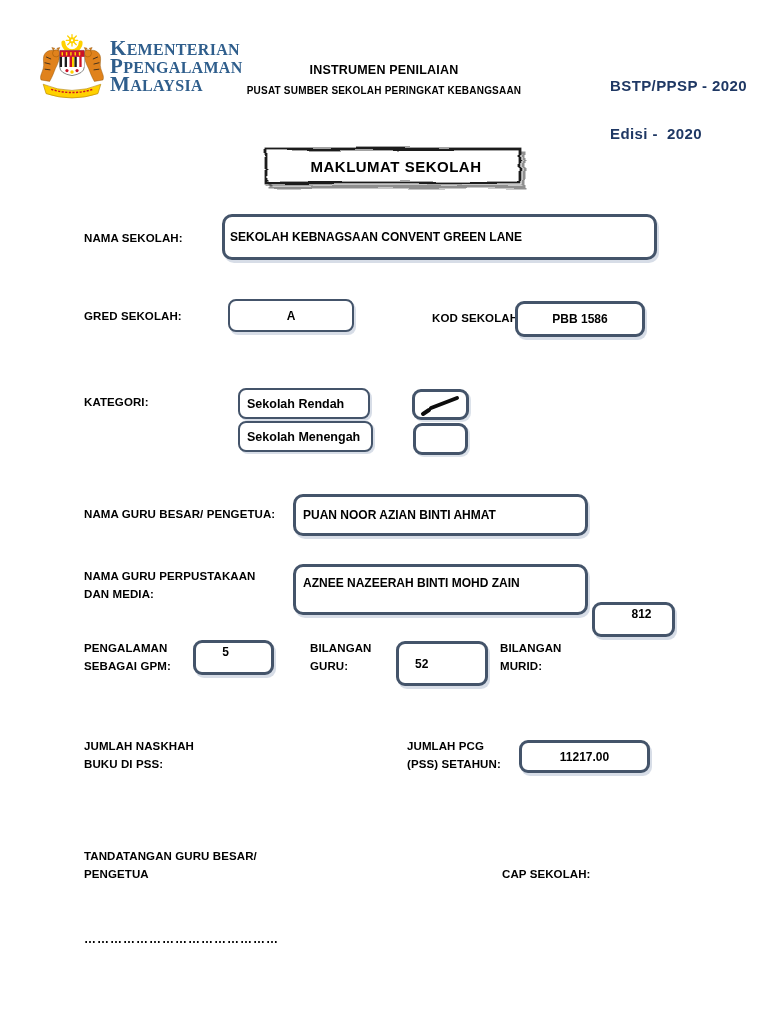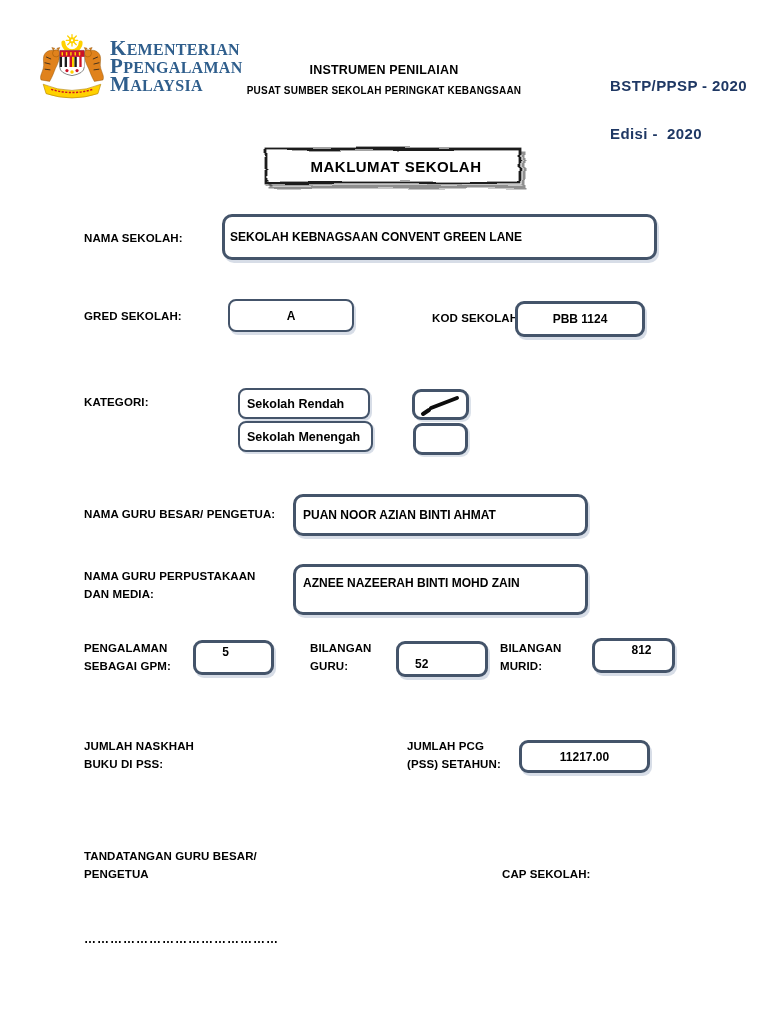--- a/index.html
+++ b/index.html
@@ -26,21 +26,21 @@
         font-weight:bold;font-size:12px;}
   .vbox.center{justify-content:center;}
   .vbox.padl{padding-left:5px;}
   .catbox{position:absolute;background:#fff;border:2.5px solid var(--box-border);border-radius:8px;
           box-shadow:2px 2px 0 rgba(140,158,186,.35);display:flex;align-items:center;
           font-weight:bold;font-size:12.5px;padding-left:7px;}
   .chkbox{position:absolute;background:#fff;border:3px solid var(--box-border);border-radius:9px;
           box-shadow:2px 2px 0 rgba(140,158,186,.3);}
   .chkbox svg{position:absolute;left:2px;top:1px;}
   .num-top{align-items:flex-start;padding-top:2px;}
-  .num-bottom{align-items:flex-end;padding-bottom:3px;}
+  .num-bottom{align-items:flex-end;padding-bottom:12px;}
   .dotted{position:absolute;left:84px;top:932px;font-weight:bold;font-size:12px;letter-spacing:1px;}
 </style>
 </head>
 <body>
 
 <div class="page">
 
   <svg class="crest" viewBox="0 0 100 94" xmlns="http://www.w3.org/2000/svg">
 
     <g>
@@ -131,21 +131,21 @@
   <div class="vbox padl" style="left:222px;top:214px;width:424px;height:40px;">
     <span>SEKOLAH KEBNAGSAAN CONVENT GREEN LANE</span>
   </div>
 
   <div class="lbl" style="left:84px;top:307px;">GRED SEKOLAH:</div>
   <div class="vbox center" style="left:228px;top:299px;width:122px;height:29px;border-width:2.5px;border-radius:8px;">
     <span>A</span>
   </div>
   <div class="lbl" style="left:432px;top:309px;">KOD SEKOLAH</div>
   <div class="vbox center" style="left:515px;top:301px;width:124px;height:30px;border-width:3.5px;border-radius:9px;">
-    <span>PBB 1124</span>
+    <span>PBB 1586</span>
   </div>
 
   <div class="lbl" style="left:84px;top:393px;">KATEGORI:</div>
   <div class="catbox" style="left:238px;top:388px;width:121px;height:27px;">
     <span>Sekolah Rendah</span>
   </div>
   <div class="catbox" style="left:238px;top:421px;width:124px;height:27px;">
     <span>Sekolah Menengah</span>
   </div>
   <div class="chkbox" style="left:412px;top:389px;width:51px;height:25px;">
@@ -186,21 +186,21 @@
     <div>GURU:</div>
   </div>
   <div class="vbox num-bottom" style="left:396px;top:641px;width:70px;height:27px;border-radius:9px;padding-left:16px;">
     <span>52</span>
   </div>
 
   <div class="lbl" style="left:500px;top:639px;">
     <div>BILANGAN</div>
     <div>MURID:</div>
   </div>
-  <div class="vbox center num-top" style="left:592px;top:638px;width:77px;height:27px;border-radius:9px;justify-content:center;">
+  <div class="vbox center num-top" style="left:592px;top:602px;width:77px;height:27px;border-radius:9px;justify-content:center;">
     <span style="transform:translateX(8px);">812</span>
   </div>
 
   <div class="lbl" style="left:84px;top:737px;">
     <div>JUMLAH NASKHAH</div>
     <div>BUKU DI PSS:</div>
   </div>
 
   <div class="lbl" style="left:407px;top:737px;">
     <div>JUMLAH PCG</div>

